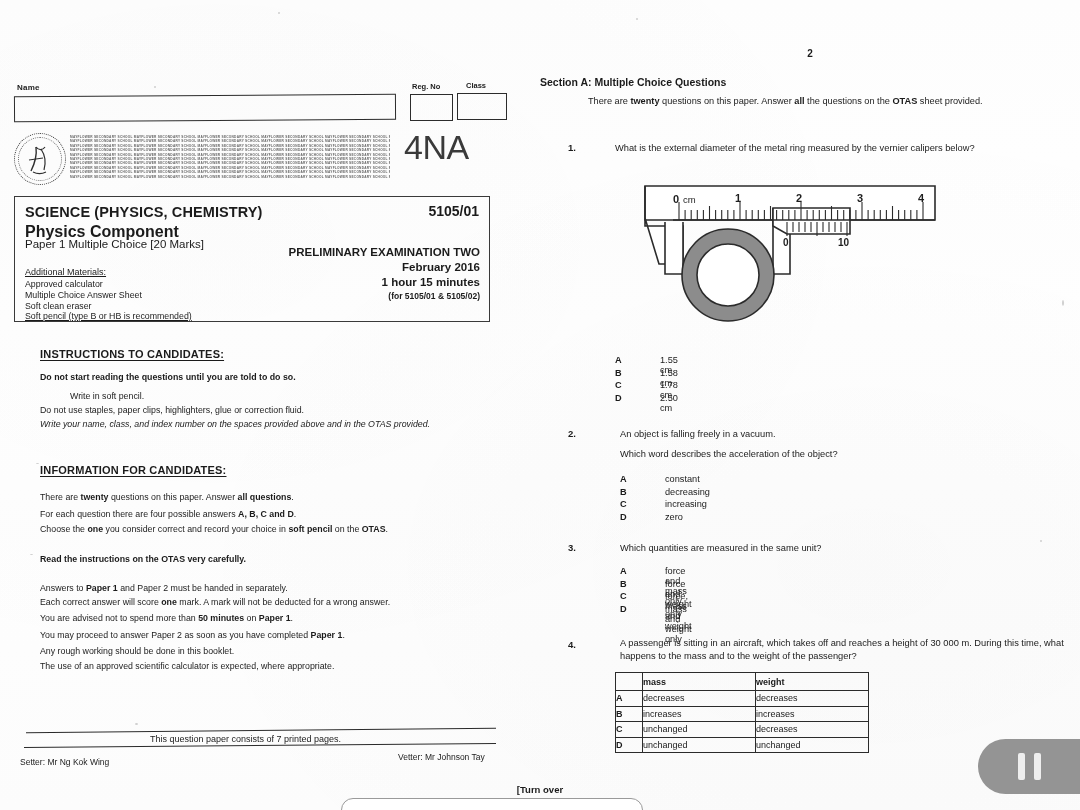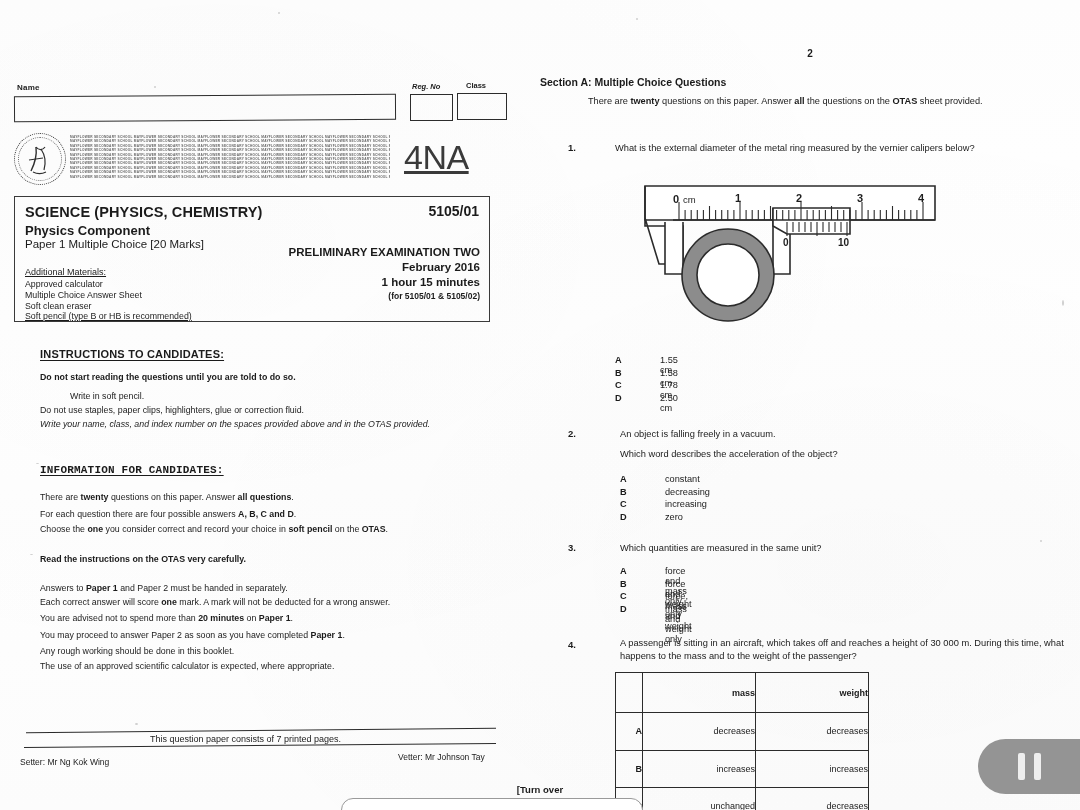--- a/index.html
+++ b/index.html
@@ -22,63 +22,63 @@
   }
   .page{position:absolute;top:0;left:0;}
 
   
   #left-page{left:0;top:0;width:540px;height:810px;}
 
   .name-row{position:absolute;left:14px;top:92px;width:475px;height:28px;}
   .name-label{position:absolute;left:3px;top:-9px;font-size:8px;font-weight:600;letter-spacing:.2px;}
   .name-box{position:absolute;left:0;top:3px;width:380px;height:24px;border:1.2px solid #2c2c2c;
             transform:rotate(-0.35deg);}
-  .regno-label{position:absolute;left:398px;top:-10px;font-size:7.5px;font-weight:700;font-style:italic;}
+  .regno-label{position:absolute;left:398px;top:-10px;font-size:7.5px;font-weight:700;}
   .regno-box{position:absolute;left:396px;top:2px;width:41px;height:25px;border:1.3px solid #2c2c2c;}
   .class-label{position:absolute;left:452px;top:-11px;font-size:7.5px;font-weight:700;}
   .class-box{position:absolute;left:443px;top:1px;width:48px;height:25px;border:1.3px solid #2c2c2c;}
 
   
   .crest{position:absolute;left:14px;top:133px;width:52px;height:52px;}
   .crest .ring{position:absolute;inset:0;border-radius:50%;
     border:1.5px dotted #3a3a3a;}
   .crest .ring2{position:absolute;inset:4px;border-radius:50%;border:1px dotted #6a6a6a;}
   .crest svg{position:absolute;left:9px;top:8px;}
   
   .wm-band{position:absolute;left:70px;top:135px;width:320px;height:44px;overflow:hidden;}
   .wm-line{font-size:3.2px;letter-spacing:.25px;color:#3d3d3d;white-space:nowrap;
            line-height:4.4px;font-weight:700;opacity:.82;}
-  .level-code{position:absolute;left:404px;top:138px;font-size:34px;font-weight:400;
-              letter-spacing:-0.5px;color:#3a3a3a;font-family:"Liberation Sans",sans-serif;text-decoration:underline;}
+  .level-code{position:absolute;left:404px;top:128px;font-size:34px;font-weight:400;
+              letter-spacing:-0.5px;color:#3a3a3a;font-family:"Liberation Sans",sans-serif;}
 
   
   .hdr-box{position:absolute;left:14px;top:196px;width:474px;height:124px;border:1.2px solid #3a3a3a;}
   .hdr-title{position:absolute;left:10px;top:7px;font-size:14.5px;font-weight:700;letter-spacing:.1px;}
-  .hdr-sub1{position:absolute;left:10px;top:26px;font-size:13px;font-weight:700;}
+  .hdr-sub1{position:absolute;left:10px;top:26px;font-size:16px;font-weight:700;}
   .hdr-sub2{position:absolute;left:10px;top:41px;font-size:11.5px;font-weight:400;}
   .hdr-code{position:absolute;right:10px;top:6px;font-size:14px;font-weight:700;}
   .hdr-exam{position:absolute;right:9px;top:49px;font-size:11.5px;font-weight:700;text-align:right;}
   .hdr-month{position:absolute;right:9px;top:64px;font-size:11.5px;font-weight:700;text-align:right;}
   .hdr-dur{position:absolute;right:9px;top:79px;font-size:11.5px;font-weight:700;text-align:right;}
   .hdr-for{position:absolute;right:9px;top:94px;font-size:8.5px;font-weight:700;text-align:right;}
   .addmat{position:absolute;left:10px;top:70px;font-size:9px;font-weight:400;
           text-decoration:underline;text-underline-offset:1px;}
   .mat{position:absolute;left:10px;font-size:8.8px;font-weight:400;}
   .mat.m1{top:82px;} .mat.m2{top:93px;} .mat.m3{top:104px;}
   .mat.m4{top:114px;text-decoration:underline;text-underline-offset:1px;}
 
   
   .h-instr{position:absolute;left:40px;top:348px;font-size:11px;font-weight:700;
            text-decoration:underline;text-underline-offset:2px;letter-spacing:.2px;}
   .ins{position:absolute;left:40px;font-size:8.8px;}
   .ins.b{font-weight:700;}
   .i1{top:372px;} .i2{top:391px;margin-left:30px;} .i3{top:405px;} .i4{top:419px;font-style:italic;}
 
   .h-info{position:absolute;left:40px;top:464px;font-size:11px;font-weight:700;
-          text-decoration:underline;text-underline-offset:2px;letter-spacing:.2px;font-family:Liberation Mono, monospace;}
+          text-decoration:underline;text-underline-offset:2px;letter-spacing:.2px;}
   .inf{position:absolute;left:40px;font-size:8.8px;}
   .f1{top:492px;} .f2{top:509px;} .f3{top:524px;}
   .f4{top:554px;font-weight:700;} .f5{top:583px;} .f6{top:597px;}
   .f7{top:613px;} .f8{top:630px;} .f9{top:646px;} .f10{top:661px;}
 
   .rule-a{position:absolute;left:26px;top:730px;width:470px;height:1.2px;background:#2a2a2a;
           transform:rotate(-0.55deg);}
   .rule-b{position:absolute;left:24px;top:745px;width:472px;height:1.2px;background:#2a2a2a;
           transform:rotate(-0.5deg);}
   .pages-note{position:absolute;left:150px;top:734px;font-size:9px;}
@@ -98,21 +98,21 @@
   .opts{position:absolute;}
   .opt{position:relative;height:12.6px;font-size:9.2px;}
   .opt .lt{position:absolute;left:0;font-weight:700;}
   .opt .tx{position:absolute;left:45px;}
 
   
   #vernier-figure{position:absolute;left:95px;top:178px;width:310px;height:165px;}
 
   
   .q4table{position:absolute;left:75px;top:672px;border-collapse:collapse;font-size:9px;}
-  .q4table td,.q4table th{border:1.1px solid #2b2b2b;padding:12px 0;text-align:right;}
+  .q4table td,.q4table th{border:1.1px solid #2b2b2b;padding:1px 0;text-align:left;}
   .q4table th{font-weight:700;height:15px;}
   .q4table td.lt{font-weight:700;width:26px;}
   .q4table td.v{width:112px;height:12.5px;}
   .q4table th.v{width:112px;}
 
   
   .turnover{position:absolute;left:0;width:1080px;top:784px;text-align:center;
             font-size:9.5px;font-weight:700;}
   .bottom-widget{position:absolute;left:341px;top:798px;width:300px;height:40px;
                  border:1.1px solid #9a9a9a;border-radius:12px;background:#ffffff;}
@@ -191,21 +191,21 @@
   <div class="ins i3">Do not use staples, paper clips, highlighters, glue or correction fluid.</div>
   <div class="ins i4">Write your name, class, and index number on the spaces provided above and in the OTAS provided.</div>
 
   <div class="h-info">INFORMATION FOR CANDIDATES:</div>
   <div class="inf f1">There are <b>twenty</b> questions on this paper.  Answer <b>all questions</b>.</div>
   <div class="inf f2">For each question there are four possible answers <b>A, B, C and D</b>.</div>
   <div class="inf f3">Choose the <b>one</b> you consider correct and record your choice in <b>soft pencil</b> on the <b>OTAS</b>.</div>
   <div class="inf f4">Read the instructions on the <b>OTAS</b> very carefully.</div>
   <div class="inf f5">Answers to <b>Paper 1</b> and Paper 2 must be handed in separately.</div>
   <div class="inf f6">Each correct answer will score <b>one</b> mark.  A mark will not be deducted for a wrong answer.</div>
-  <div class="inf f7">You are advised not to spend more than <b>20 minutes</b> on <b>Paper 1</b>.</div>
+  <div class="inf f7">You are advised not to spend more than <b>50 minutes</b> on <b>Paper 1</b>.</div>
   <div class="inf f8">You may proceed to answer Paper 2 as soon as you have completed <b>Paper 1</b>.</div>
   <div class="inf f9">Any rough working should be done in this booklet.</div>
   <div class="inf f10">The use of an approved scientific calculator is expected, where appropriate.</div>
 
   <div class="rule-a"></div>
   <div class="rule-b"></div>
   <div class="pages-note">This question paper consists of 7 printed pages.</div>
   <div class="setter">Setter: Mr Ng Kok Wing</div>
   <div class="vetter">Vetter: Mr Johnson Tay</div>
 </div>

